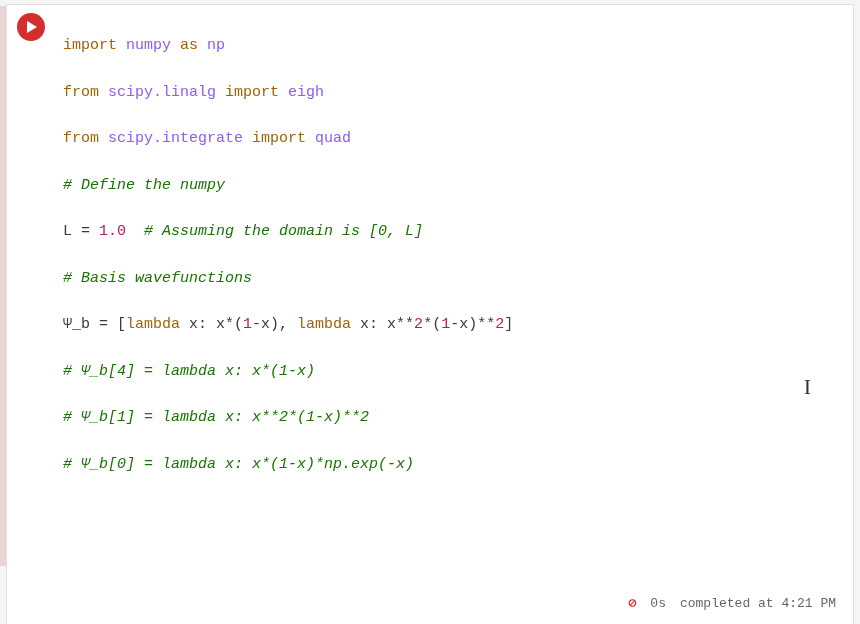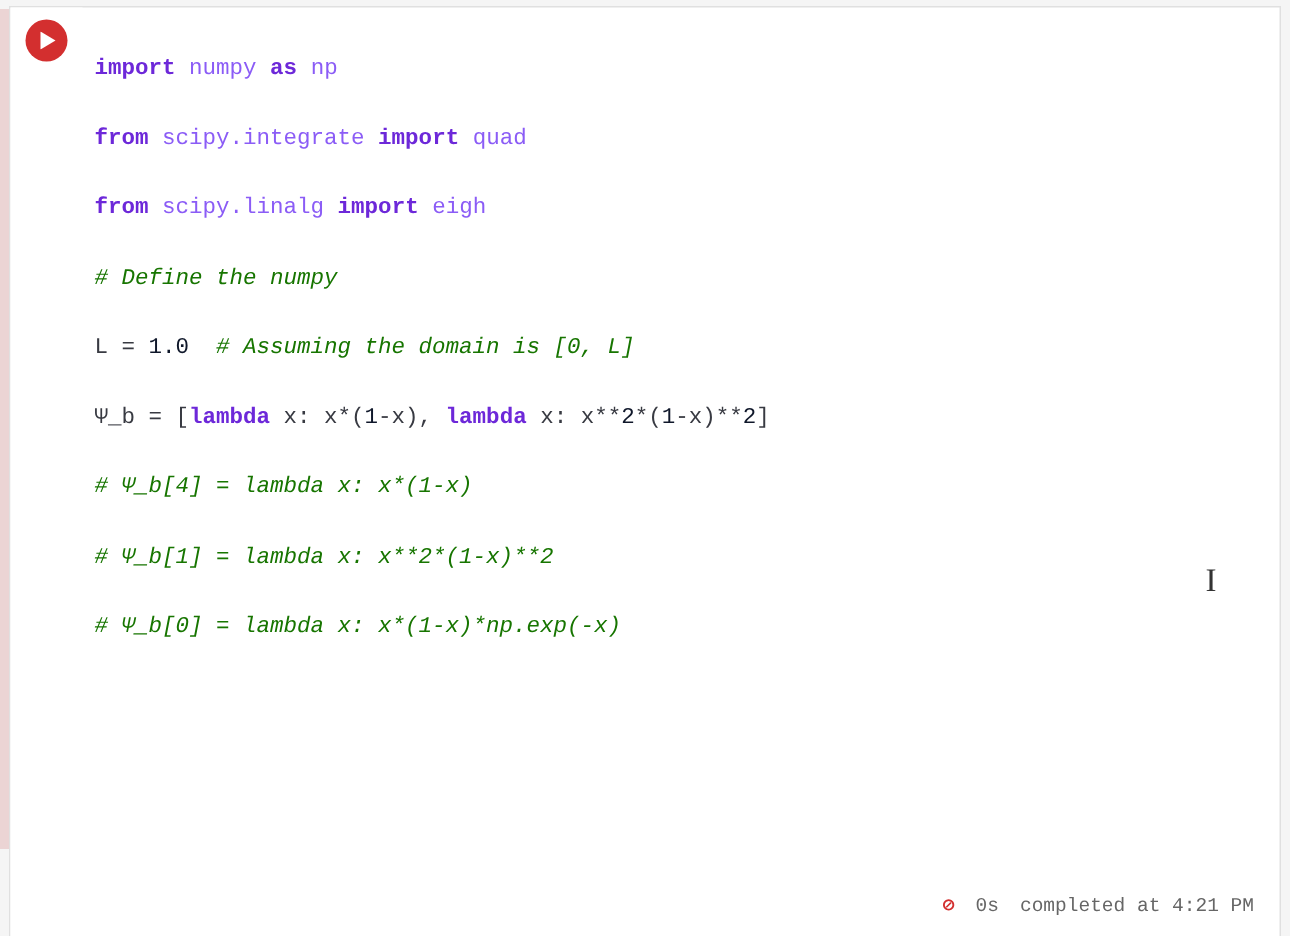--- a/index.html
+++ b/index.html
@@ -40,24 +40,24 @@
     justify-content: center;
     cursor: pointer;
   }
   .run-btn svg { fill: #fff; width: 12px; height: 12px; margin-left: 2px; }
   .code-area {
     flex: 1;
     padding: 6px 8px 8px 8px;
     white-space: pre;
     position: relative;
   }
-  .tok-kw { color: #6d28d9; font-weight: 700; }
+  .tok-kw { color: #a16207; font-weight: 400; }
   .tok-mod { color: #8b5cf6; }
   .tok-cm { color: #177500; font-style: italic; }
-  .tok-num { color: #0f172a; }
+  .tok-num { color: #be185d; }
   .text-caret {
     position: absolute;
     right: 42px;
     top: 365px;
     font-family: serif;
     font-size: 22px;
     color: #333;
   }
   .status-bar {
     position: absolute;
@@ -93,24 +93,25 @@
 <div class="cell-row">
   <div class="gutter">
     <div class="run-btn">
       <svg viewBox="0 0 10 12">
           <path d="M0 0 L10 6 L0 12 Z"></path>
         </svg>
     </div>
   </div>
   <div class="code-area">
 <span class="line"><span class="tok-kw">import</span> <span class="tok-mod">numpy</span> <span class="tok-kw">as</span> <span class="tok-mod">np</span></span>
+<span class="line"><span class="tok-kw">from</span> <span class="tok-mod">scipy.linalg</span> <span class="tok-kw">import</span> <span class="tok-mod">eigh</span></span>
 <span class="line"><span class="tok-kw">from</span> <span class="tok-mod">scipy.integrate</span> <span class="tok-kw">import</span> <span class="tok-mod">quad</span></span>
-<span class="line"><span class="tok-kw">from</span> <span class="tok-mod">scipy.linalg</span> <span class="tok-kw">import</span> <span class="tok-mod">eigh</span></span>
 <span class="line tok-cm"># Define the numpy</span>
 <span class="line"><span>L = </span><span class="tok-num">1.0</span><span class="tok-cm">  # Assuming the domain is [0, L]</span></span>
+<span class="line tok-cm"># Basis wavefunctions</span>
 <span class="line"><span>Ψ_b = [</span><span class="tok-kw">lambda</span><span> x: x*(</span><span class="tok-num">1</span><span>-x), </span><span class="tok-kw">lambda</span><span> x: x**</span><span class="tok-num">2</span><span>*(</span><span class="tok-num">1</span><span>-x)**</span><span class="tok-num">2</span><span>]</span></span>
 <span class="line tok-cm"># Ψ_b[4] = lambda x: x*(1-x)</span>
 <span class="line tok-cm"># Ψ_b[1] = lambda x: x**2*(1-x)**2</span>
 <span class="line tok-cm"># Ψ_b[0] = lambda x: x*(1-x)*np.exp(-x)</span>
 
 
 
 
 
 

